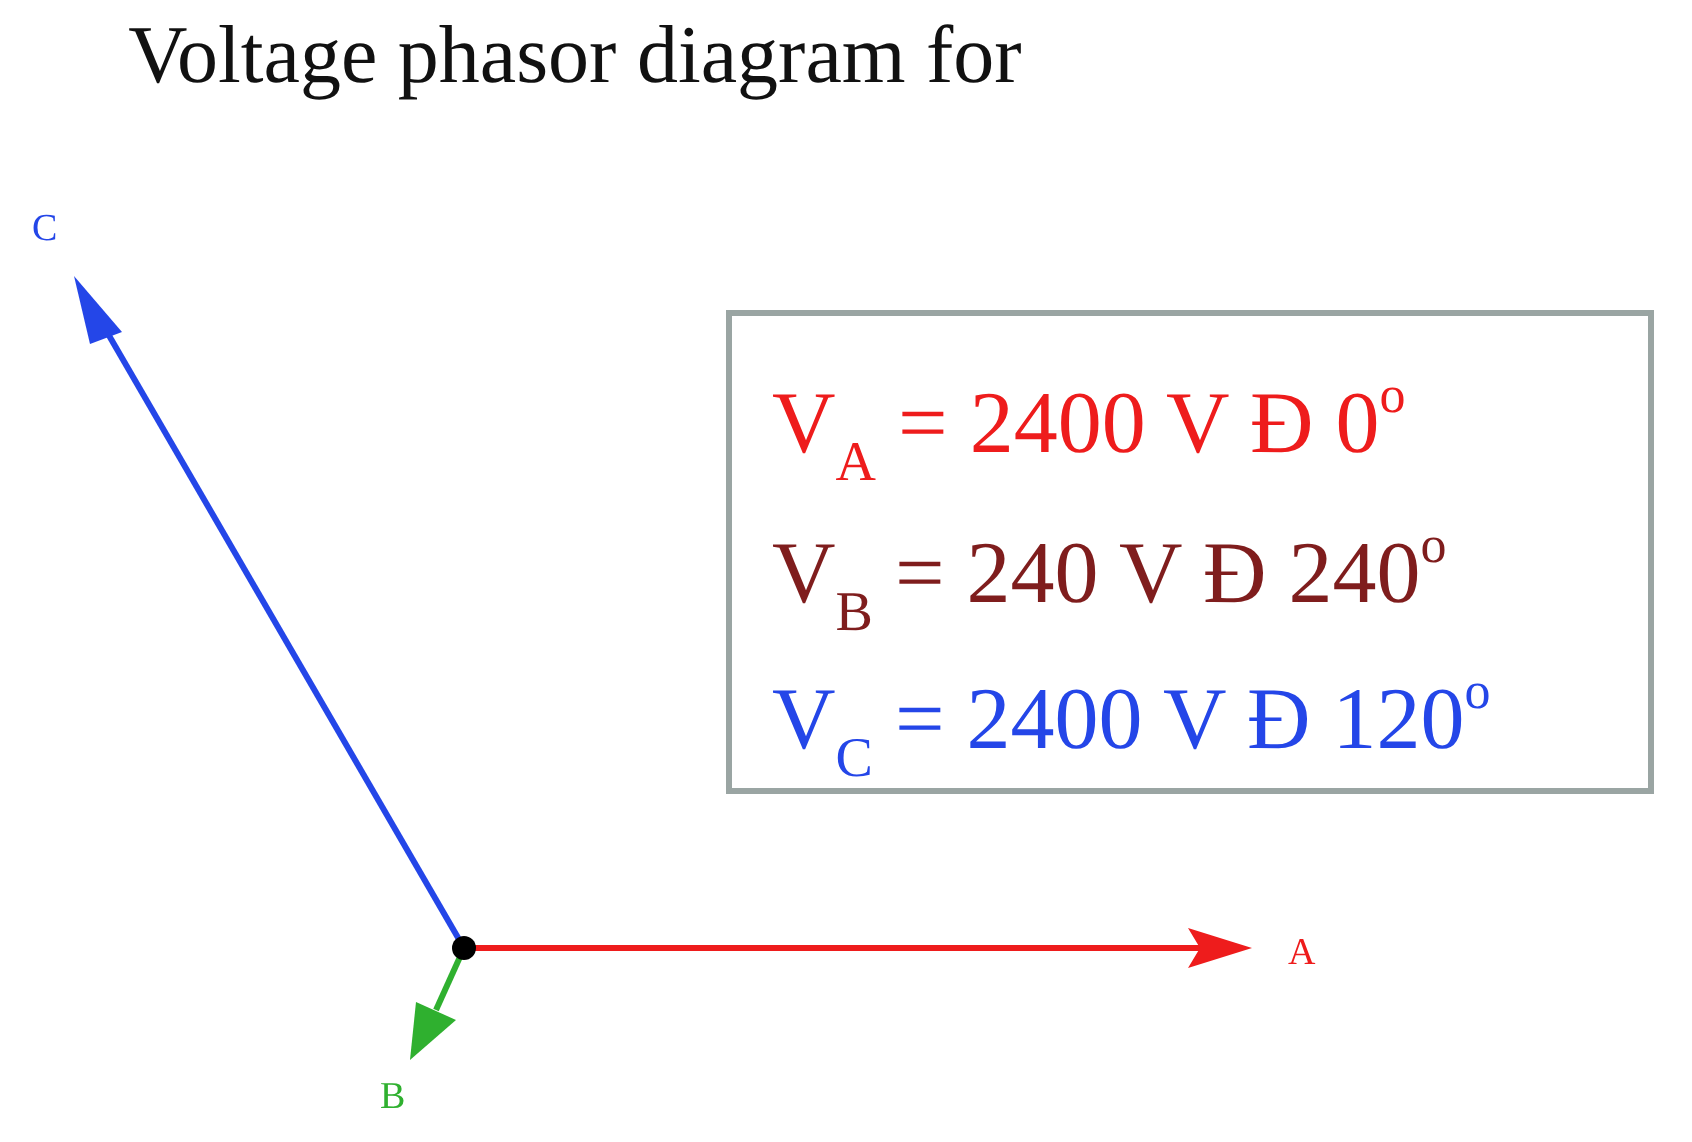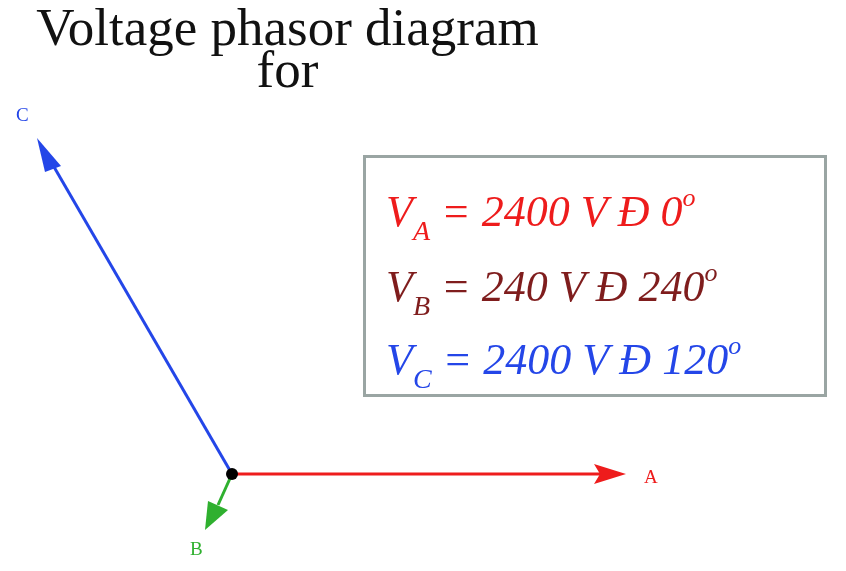--- a/index.html
+++ b/index.html
@@ -1,21 +1,21 @@
 <!DOCTYPE html>
 <html><head>
 <meta charset="utf-8">
 <style>
   html, body { margin:0; padding:0; background:#ffffff; }
   body { width:846px; height:571px; position:relative; overflow:hidden;
          font-family:"Liberation Serif","DejaVu Serif",serif; }
   .title { position:absolute; left:0; top:6px; width:575px; text-align:center;
-           font-size:53px; line-height:42px; color:#111; }
+           font-size:41px; line-height:42px; color:#111; }
   .legend-box { position:absolute; left:363px; top:155px; width:464px; height:242px;
-                border:3px solid #9aa5a3; box-sizing:border-box; background:#fff;font-style:italic; }
+                border:3px solid #9aa5a3; box-sizing:border-box; background:#fff; }
   .eq { position:absolute; left:20px; font-size:44px; line-height:48px; white-space:nowrap; }
   .eq sub { font-size:28px; vertical-align:-14px; }
   .eq sup { font-size:26px; vertical-align:20px; }
   svg.phasor { position:absolute; left:0; top:0; }
   .lbl { position:absolute; font-size:19px; }
 </style>
 </head>
 <body>
 
 <div class="title">

